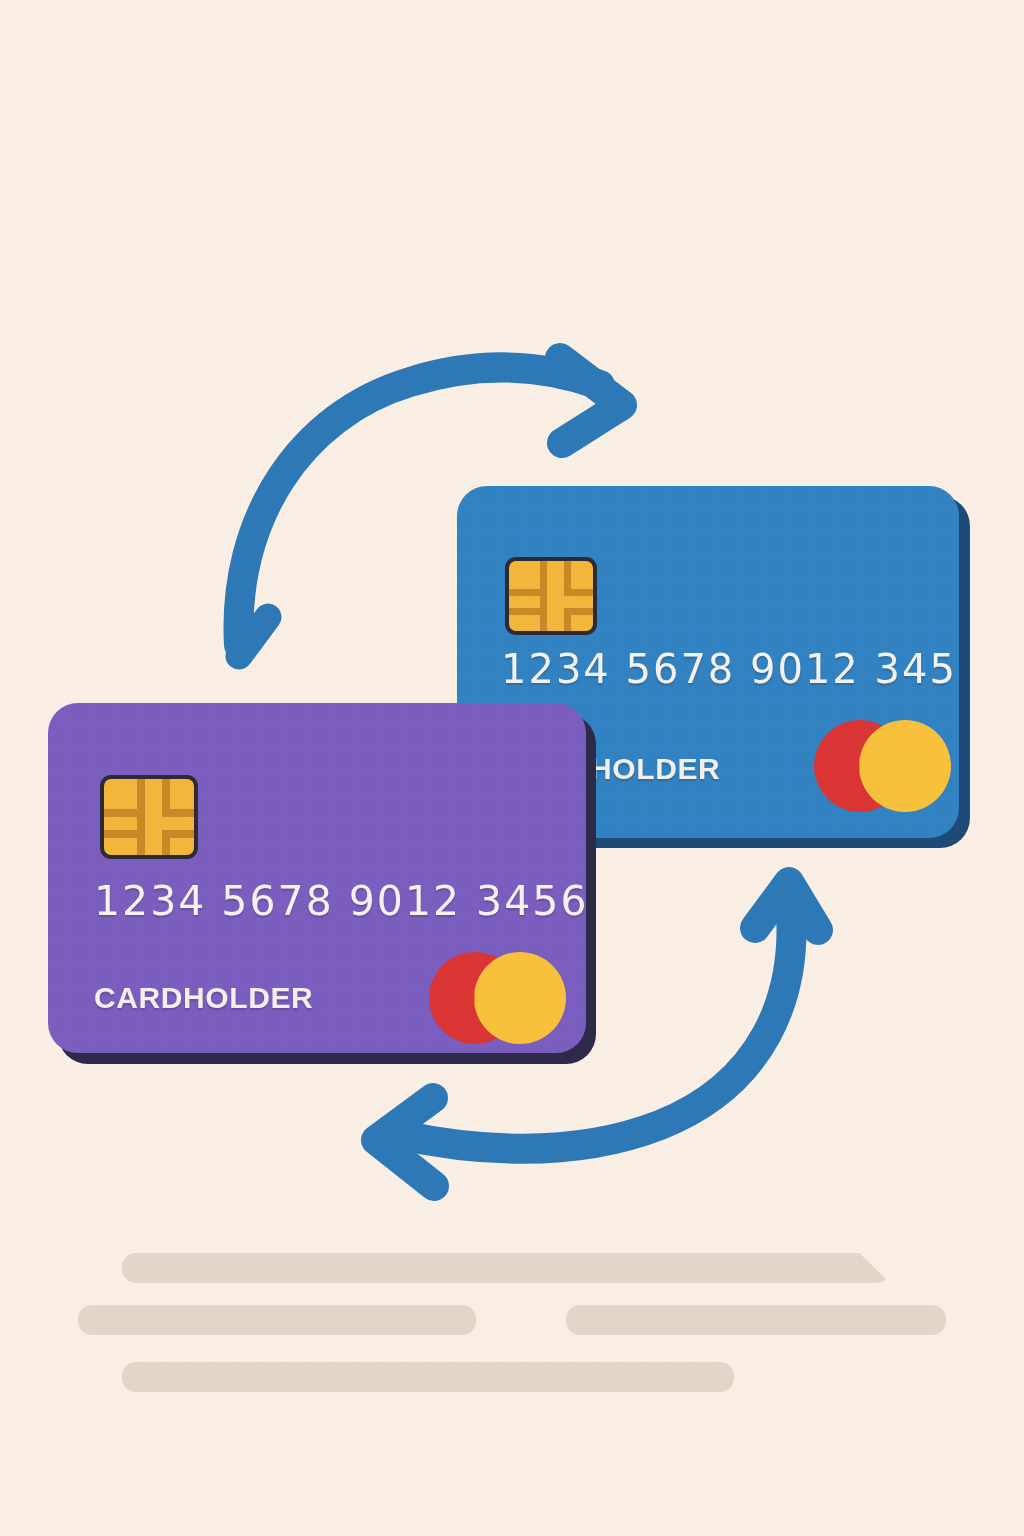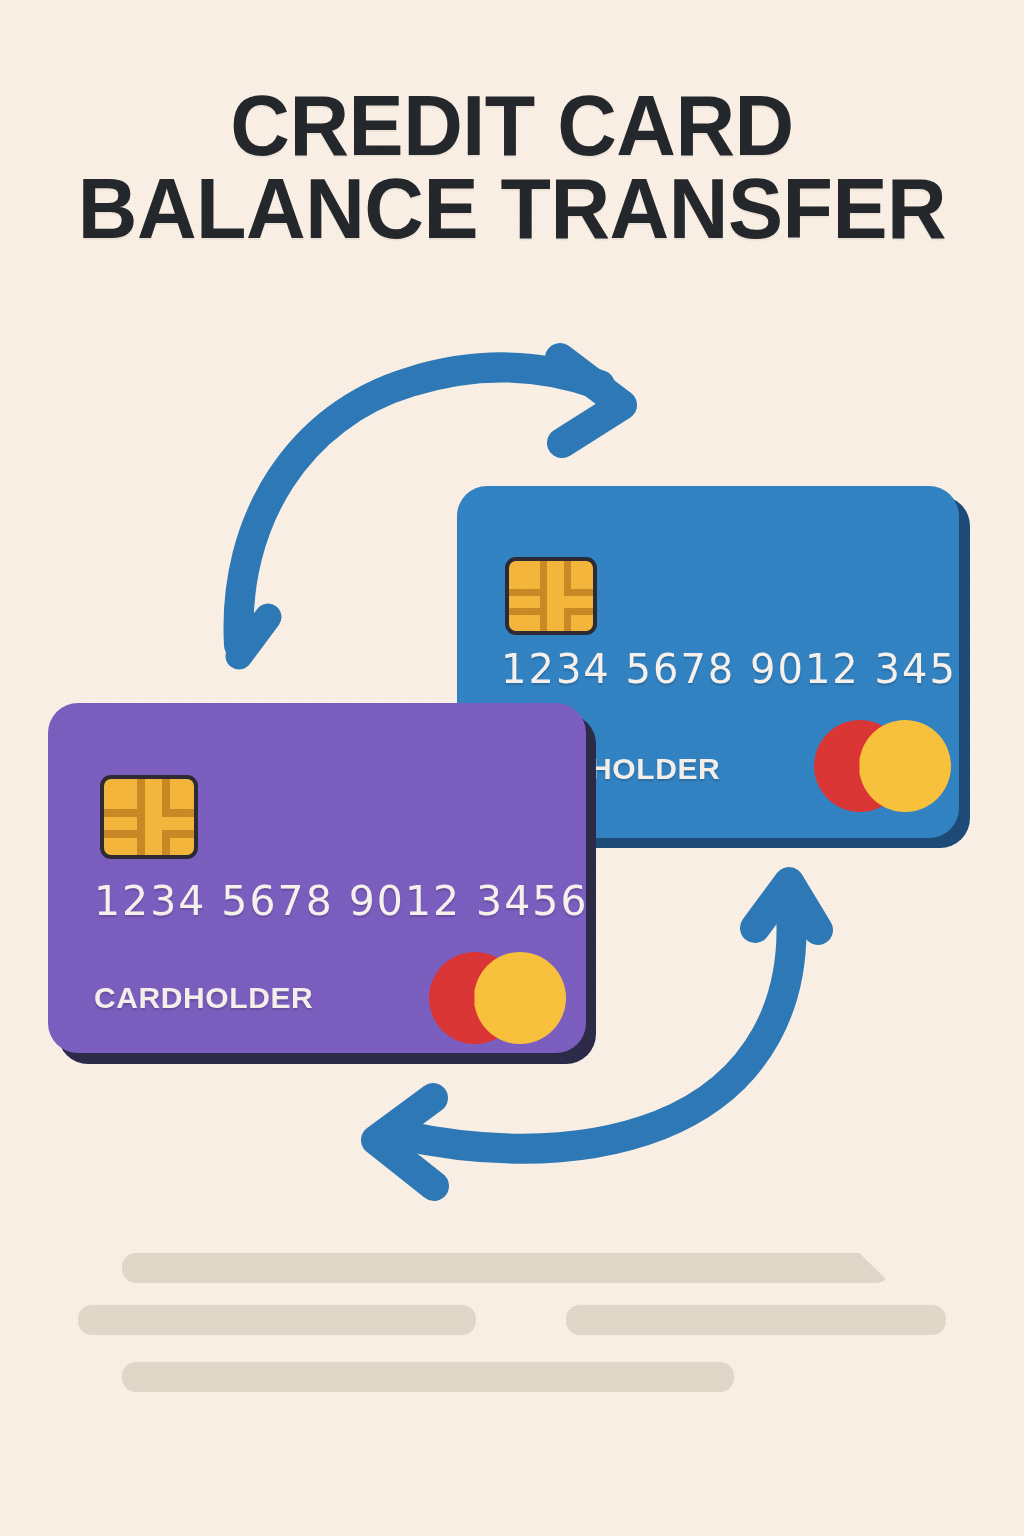--- a/index.html
+++ b/index.html
@@ -160,24 +160,20 @@
     position: absolute;
     background: #e2d8c9;
     border-radius: 14px;
   }
 </style>
 </head>
 <body>
 
 <div id="poster">
 
-  <div id="title-block">
-    <span class="title-line" id="title-line-1">CREDIT CARD</span>
-    <span class="title-line" id="title-line-2">BALANCE TRANSFER</span>
-  </div>
 
   <svg id="arrows" width="1024" height="1536" viewBox="0 0 1024 1536">
 
     <g>
       <path d="M 239 645
                C 232 520, 300 415, 410 382
                C 480 360, 545 365, 600 385" fill="none" stroke="#2d79b8" stroke-width="30" stroke-linecap="round"></path>
 
       <path d="M 560 358 L 622 405 L 562 443" fill="none" stroke="#2d79b8" stroke-width="30" stroke-linecap="round" stroke-linejoin="round"></path>
 

